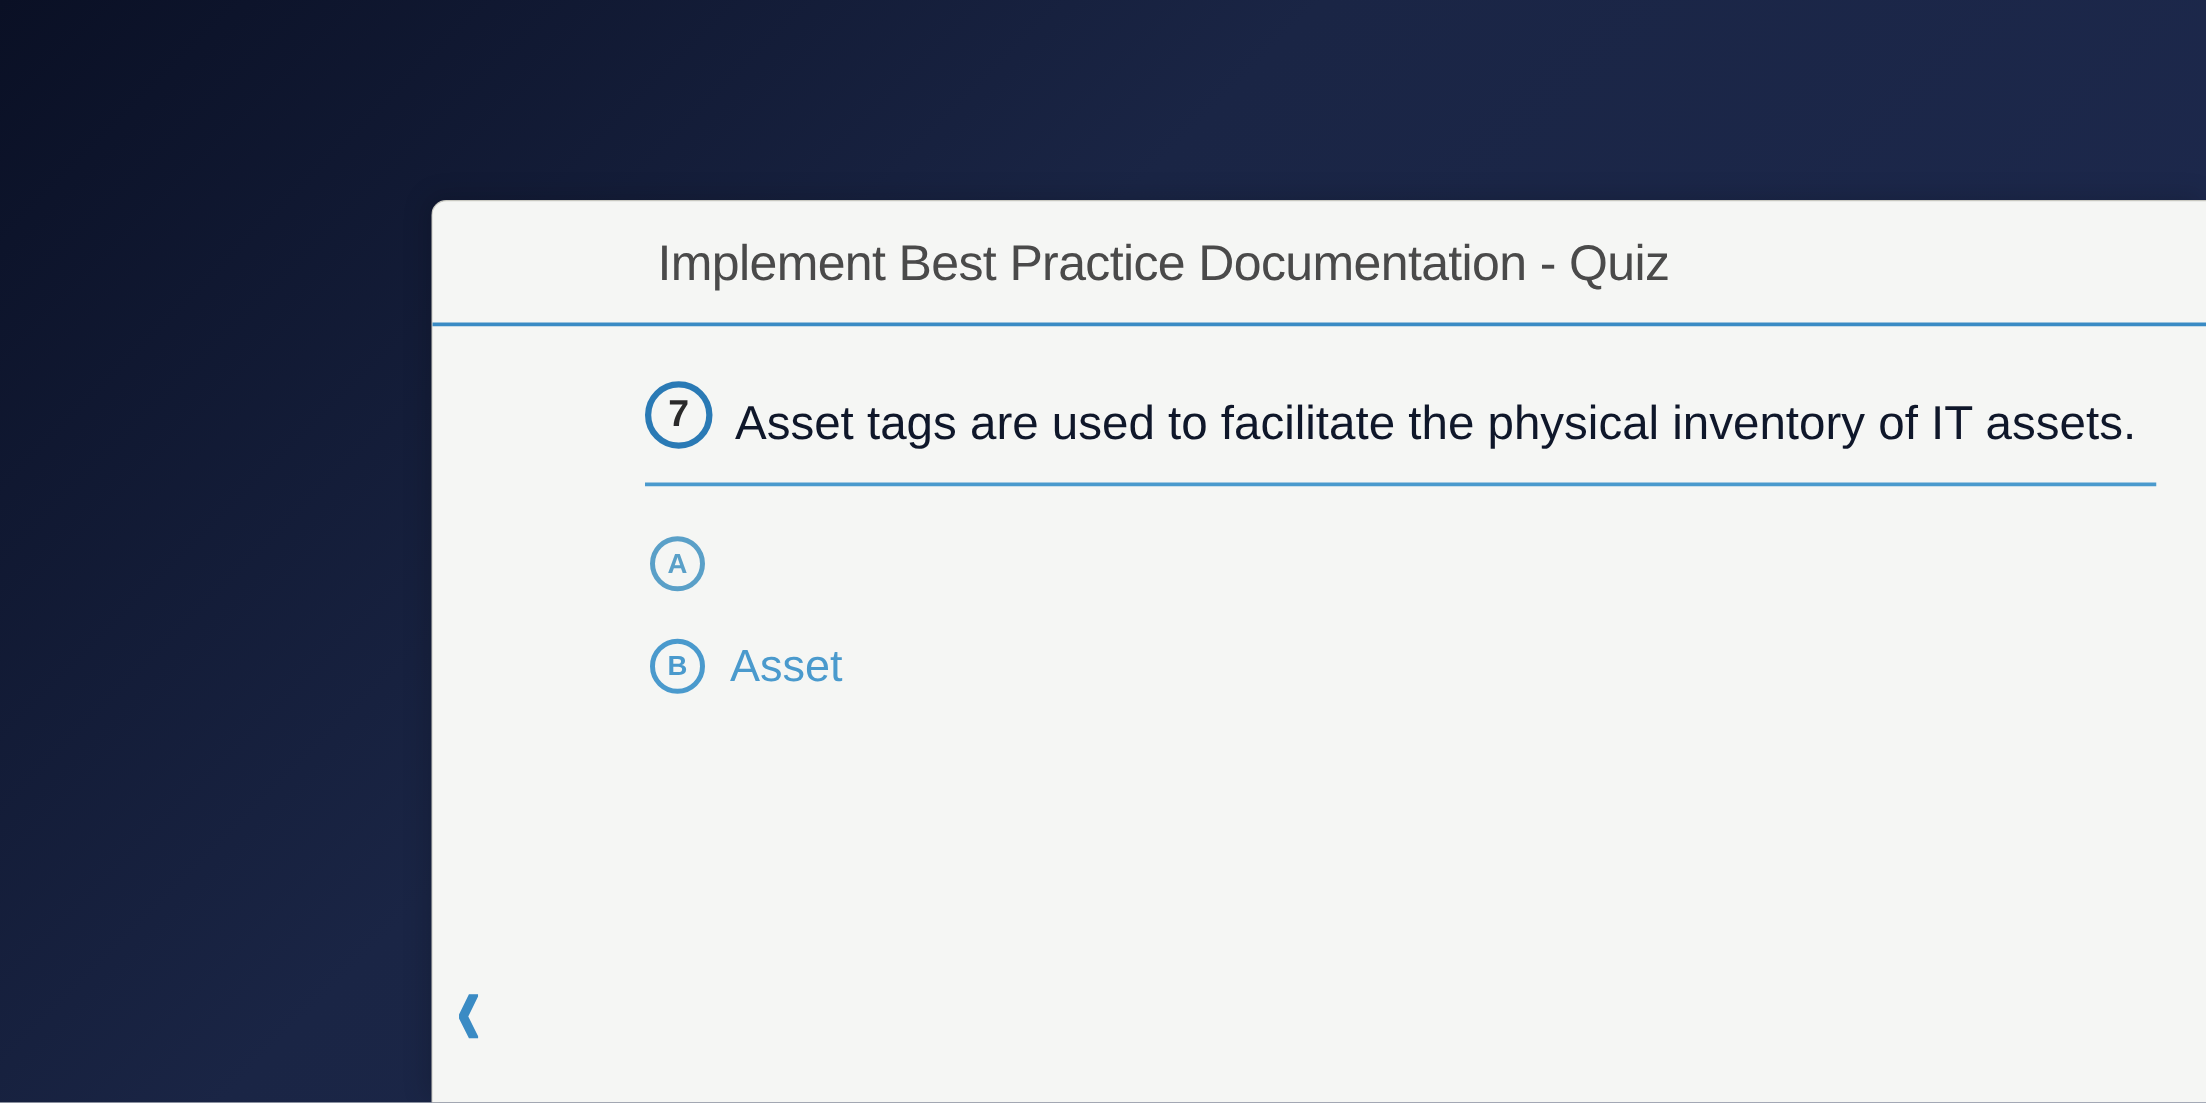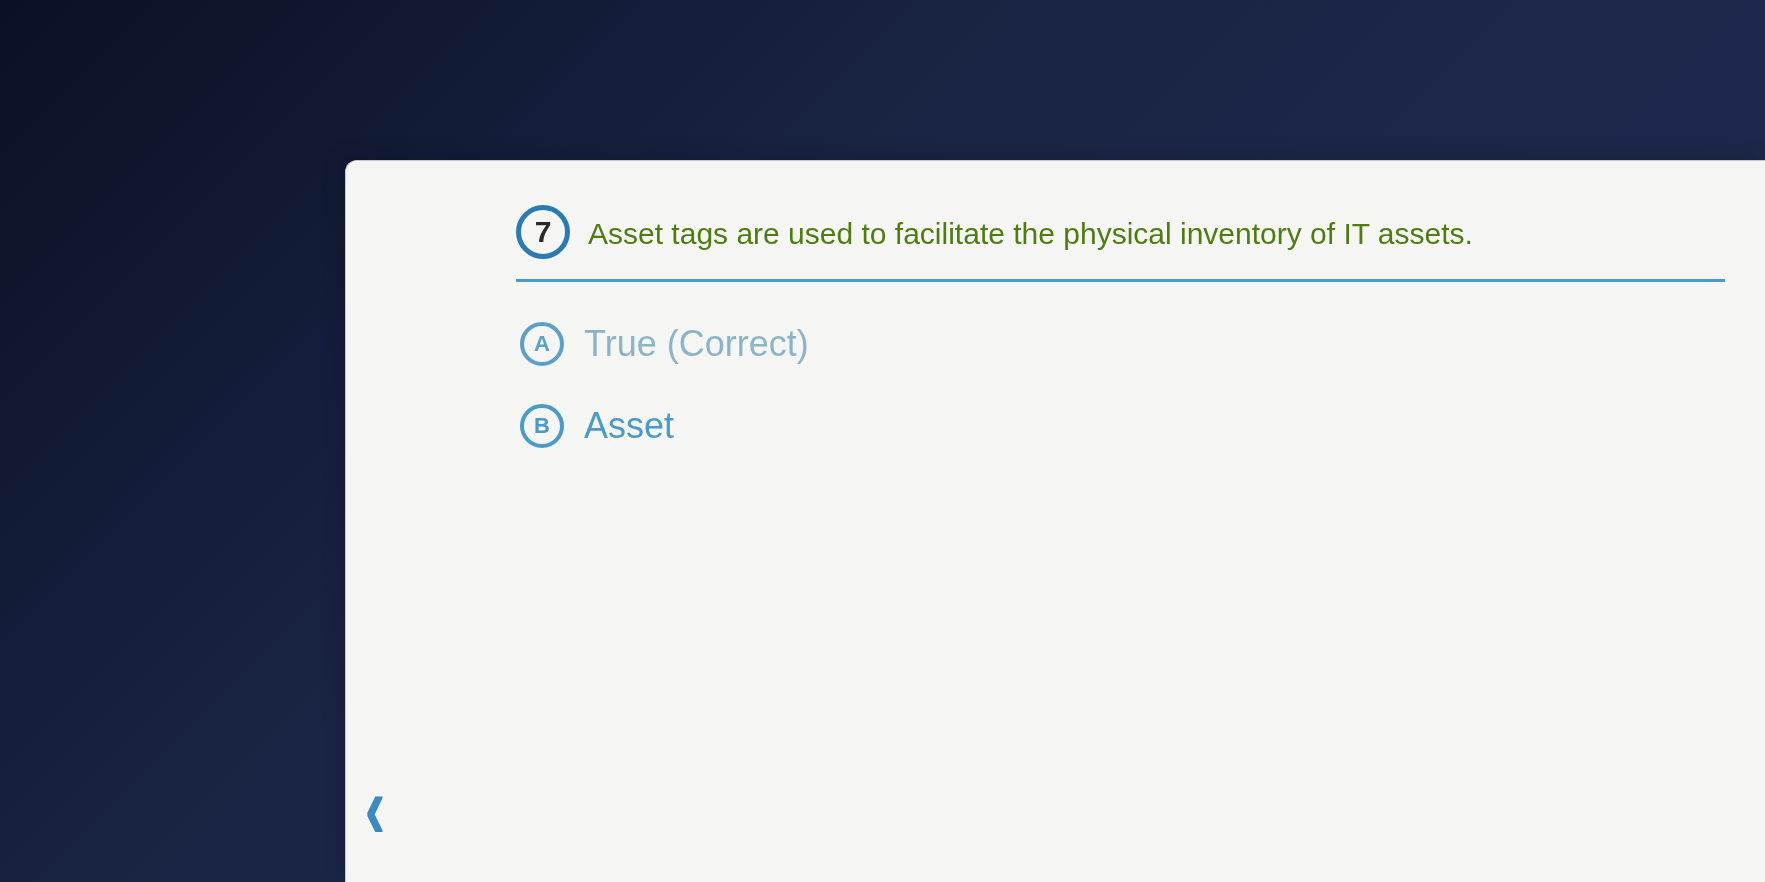--- a/index.html
+++ b/index.html
@@ -65,22 +65,22 @@
       align-items: center;
       justify-content: center;
       font-size: 30px;
       font-weight: 700;
       color: #2a2a2a;
       background: #f5f6f4;
       margin-top: -4px;
     }
     
     .question-text {
-      font-size: 30px;
-      color: #4d7c0f;
+      font-size: 38px;
+      color: #0f172a;
       line-height: 1.4;
       padding-top: 4px;
     }
     
     .answer-options {
       padding-left: 4px;
     }
     
     .answer-row {
       display: flex;
@@ -129,33 +129,35 @@
       cursor: pointer;
       line-height: 1;
       transform: scaleX(0.7);
     }
   </style>
 </head>
 <body>
 
 <div class="quiz-panel">
 
+  <div class="quiz-header">
+    <h1 class="quiz-title">Implement Best Practice Documentation - Quiz</h1>
+  </div>
 
   <div class="question-block">
 
     <div class="question-row">
       <div class="question-number">7</div>
       <div class="question-text">Asset tags are used to facilitate the physical inventory of IT assets.</div>
     </div>
 
     <div class="answer-options">
 
       <div class="answer-row">
         <div class="answer-letter correct">A</div>
-        <div class="answer-text correct">True (Correct)</div>
       </div>
 
       <div class="answer-row">
         <div class="answer-letter">B</div>
         <div class="answer-text">Asset</div>
       </div>
 
     </div>
 
   </div>

